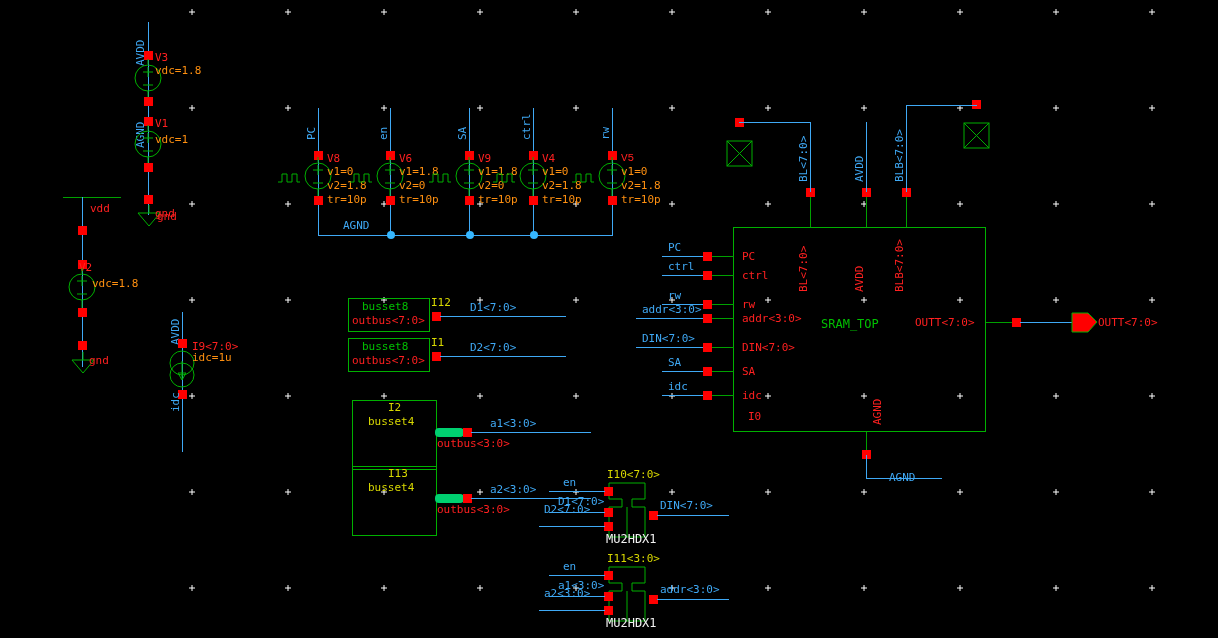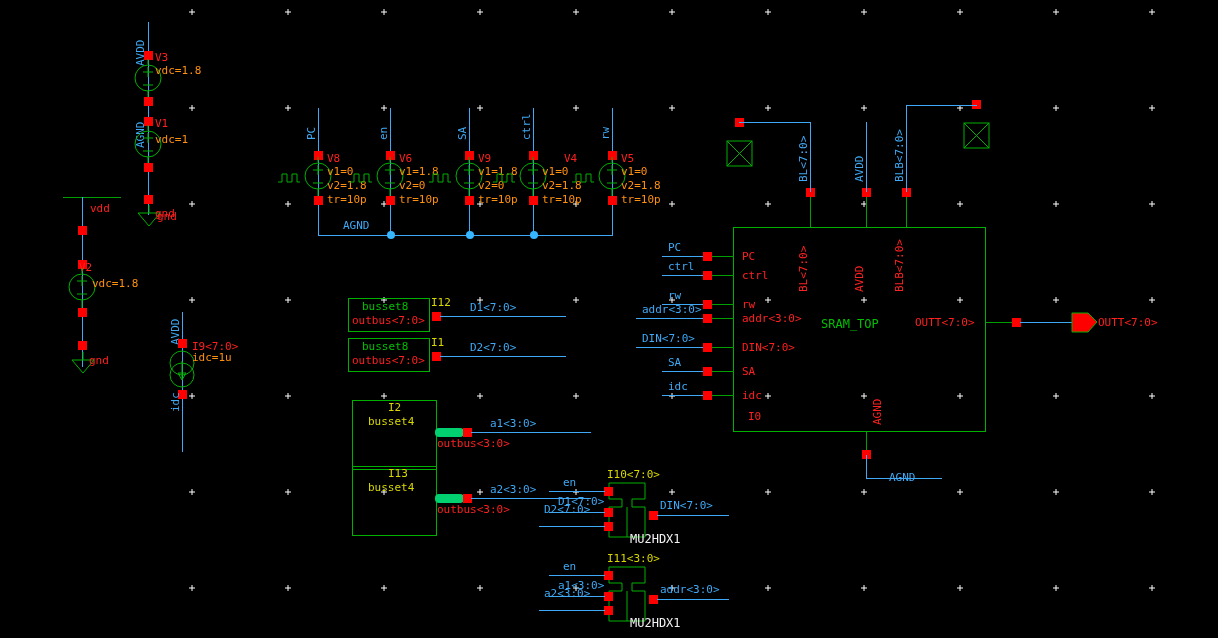--- a/index.html
+++ b/index.html
@@ -14,21 +14,21 @@
     overflow:hidden;
     font-family:"DejaVu Sans Mono","Liberation Mono",monospace;
   }
   #crosses{position:absolute;left:0;top:0;width:1218px;height:638px;}
   .lbl{position:absolute;white-space:nowrap;font-size:11px;line-height:11px;letter-spacing:0px;}
   .cy{color:#3fa9f5;}
   .red{color:#ff2020;}
   .org{color:#ff9010;}
   .grn{color:#00c000;}
   .yel{color:#d8d800;}
-  .wht{color:#f2f2f2;margin-left:24px;}
+  .wht{color:#f2f2f2;}
   .vert{transform-origin:0 0;transform:rotate(-90deg);}
   .wire{position:absolute;background:#3fa9f5;}
   .wh{height:1px;}
   .wv{width:1px;}
   .gwire{position:absolute;background:#00a000;}
   .pin{position:absolute;background:#ff0000;width:9px;height:9px;}
   .dot{position:absolute;background:#35b6ff;border-radius:50%;width:8px;height:8px;}
   .box{position:absolute;border:1px solid #00b000;box-sizing:border-box;}
   .greenbar{position:absolute;background:#00d070;height:9px;border-radius:4px;}
   svg{position:absolute;overflow:visible;}
@@ -347,42 +347,42 @@
         </svg>
         <div class="lbl org" style="left:478px;top:166px;">v1=1.8</div>
         <div class="lbl org" style="left:478px;top:180px;">v2=0</div>
         <div class="lbl org" style="left:478px;top:194px;">tr=10p</div>
         <div class="pin" style="left:465px;top:196px;"></div>
       </div>
       <div>
         <div class="wire wv" style="left:533px;top:108px;height:128px;"></div>
         <div class="lbl cy vert" style="left:521px;top:140px;">ctrl</div>
         <div class="pin" style="left:529px;top:151px;"></div>
-        <div class="lbl red" style="left:542px;top:153px;margin-left:22px;">V4</div>
+        <div class="lbl red" style="left:542px;top:153px;">V4</div>
         <svg width="36" height="40" style="left:515px;top:157px;">
           <line x1="18" y1="0" x2="18" y2="5" stroke="#00b000" stroke-width="1"></line>
           <circle cx="18" cy="19" r="13" fill="none" stroke="#00b000" stroke-width="1"></circle>
           <line x1="18" y1="32" x2="18" y2="40" stroke="#00b000" stroke-width="1"></line>
           <line x1="13" y1="13" x2="23" y2="13" stroke="#00b000" stroke-width="1"></line>
           <line x1="18" y1="8" x2="18" y2="18" stroke="#00b000" stroke-width="1"></line>
           <line x1="13" y1="26" x2="23" y2="26" stroke="#00b000" stroke-width="1"></line>
         </svg>
         <svg width="22" height="12" style="left:493px;top:172px;">
           <polyline points="0,10 4,10 4,2 9,2 9,10 14,10 14,2 19,2 19,10 22,10" fill="none" stroke="#00b000" stroke-width="1"></polyline>
         </svg>
         <div class="lbl org" style="left:542px;top:166px;">v1=0</div>
         <div class="lbl org" style="left:542px;top:180px;">v2=1.8</div>
         <div class="lbl org" style="left:542px;top:194px;">tr=10p</div>
         <div class="pin" style="left:529px;top:196px;"></div>
       </div>
       <div>
         <div class="wire wv" style="left:612px;top:108px;height:128px;"></div>
         <div class="lbl cy vert" style="left:600px;top:140px;">rw</div>
         <div class="pin" style="left:608px;top:151px;"></div>
-        <div class="lbl red" style="left:621px;top:153px;">V5</div>
+        <div class="lbl red" style="left:621px;top:153px;font-family:Liberation Mono, monospace;">V5</div>
         <svg width="36" height="40" style="left:594px;top:157px;">
           <line x1="18" y1="0" x2="18" y2="5" stroke="#00b000" stroke-width="1"></line>
           <circle cx="18" cy="19" r="13" fill="none" stroke="#00b000" stroke-width="1"></circle>
           <line x1="18" y1="32" x2="18" y2="40" stroke="#00b000" stroke-width="1"></line>
           <line x1="13" y1="13" x2="23" y2="13" stroke="#00b000" stroke-width="1"></line>
           <line x1="18" y1="8" x2="18" y2="18" stroke="#00b000" stroke-width="1"></line>
           <line x1="13" y1="26" x2="23" y2="26" stroke="#00b000" stroke-width="1"></line>
         </svg>
         <svg width="22" height="12" style="left:572px;top:172px;">
           <polyline points="0,10 4,10 4,2 9,2 9,10 14,10 14,2 19,2 19,10 22,10" fill="none" stroke="#00b000" stroke-width="1"></polyline>

